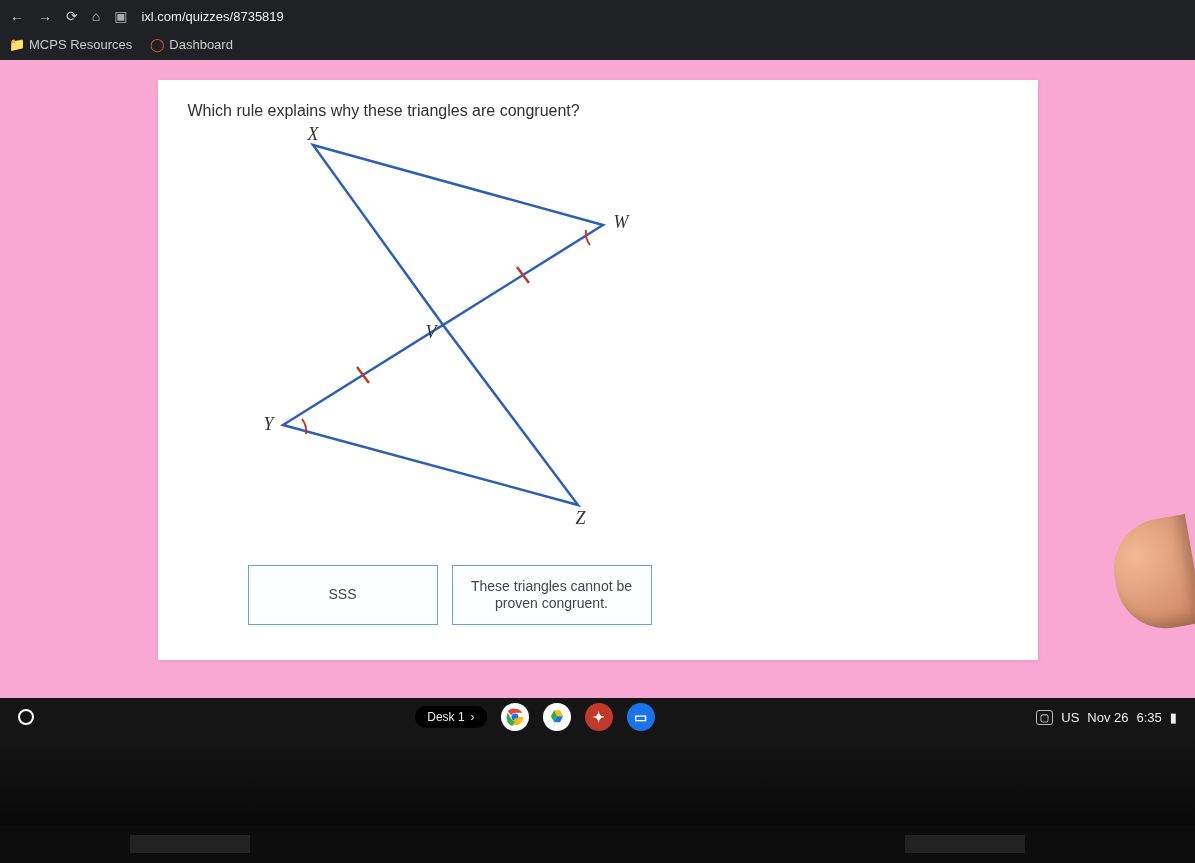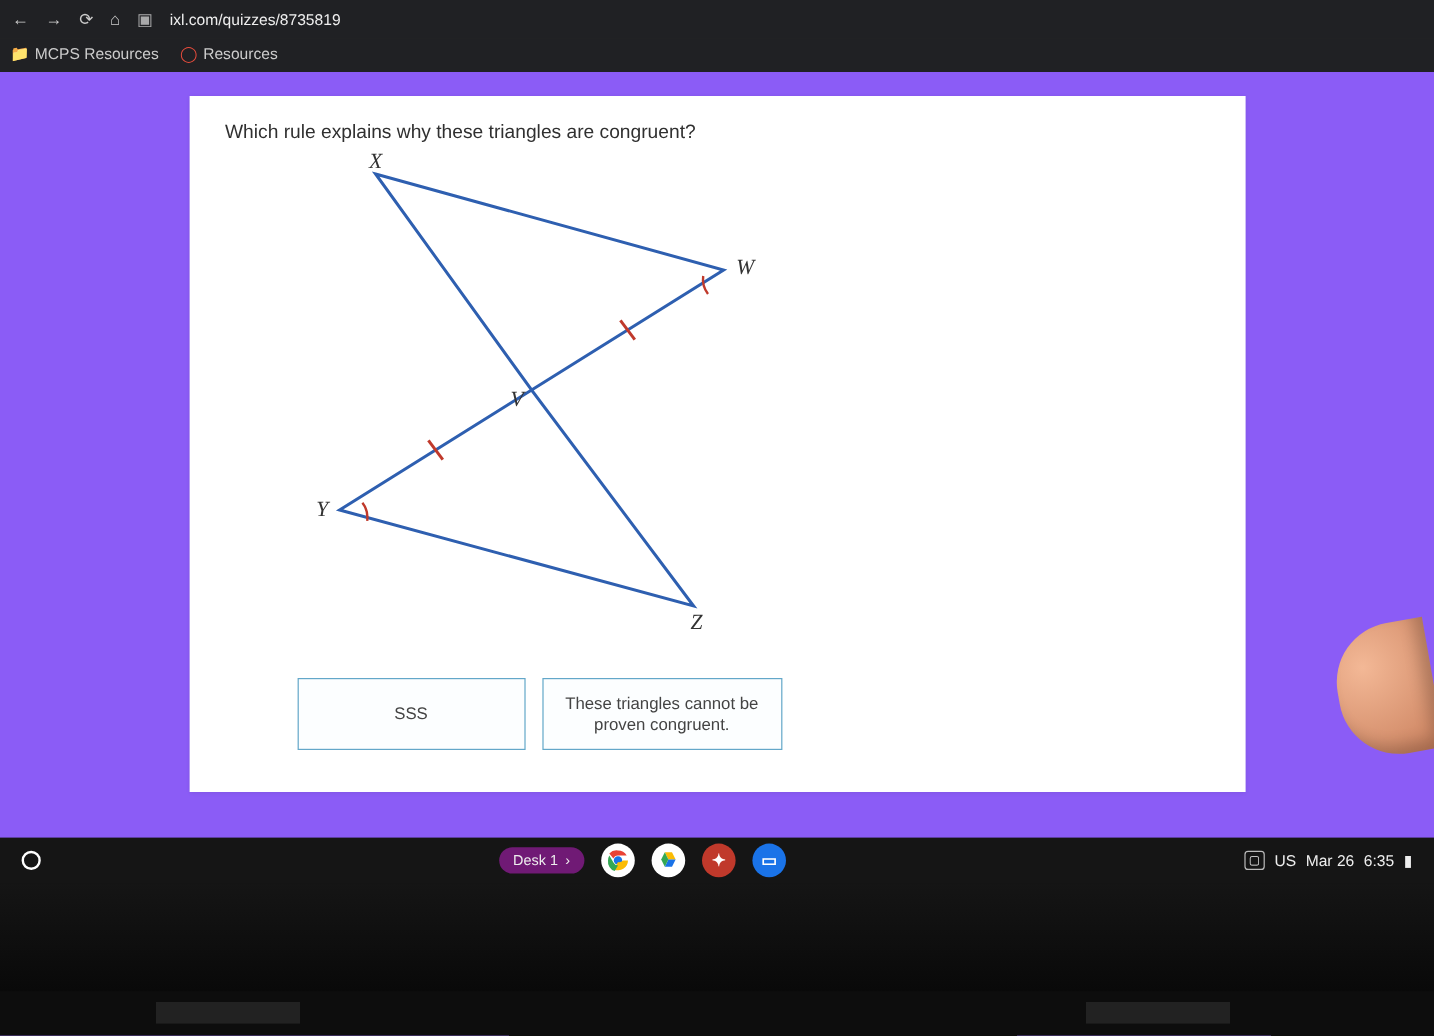--- a/index.html
+++ b/index.html
@@ -49,21 +49,21 @@
   }
   .bookmark-ico {
     width: 14px;
     height: 14px;
     display:inline-flex;
     align-items:center;
     justify-content:center;
   }
   
   .page {
-    background: #8b5cf6;
+    background: #f9a8d4;
     min-height: 640px;
     display: flex;
     justify-content: center;
     padding: 20px 30px 40px;
     position: relative;
   }
   .card {
     background: #fff;
     width: 880px;
     padding: 22px 30px 30px;
@@ -128,21 +128,21 @@
   .shelf-left, .shelf-center, .shelf-right {
     display: flex;
     align-items: center;
     gap: 8px;
   }
   .shelf-center { gap: 14px; }
   .launcher {
     width: 16px; height: 16px; border:2px solid #fff; border-radius:50%;
   }
   .desk-pill {
-    background:#701a75; border-radius: 14px; padding:4px 12px; font-size:12px;
+    background:#000000; border-radius: 14px; padding:4px 12px; font-size:12px;
     display:flex; align-items:center; gap:6px;
   }
   .shelf-icon {
     width:28px;height:28px; border-radius:50%;
     display:flex;align-items:center;justify-content:center;
     font-weight:bold;font-size:14px;
   }
   .chrome-ico{background:#fff;}
   .drive-ico{background:#fff;}
   .red-ico{background:#c0392b;color:#fff;}
@@ -187,21 +187,21 @@
   <span class="url-box">ixl.com/quizzes/8735819</span>
 </div>
 
 <div class="bookmarks-bar">
   <div class="bookmark-item">
     <span class="bookmark-ico">📁</span>
     <span>MCPS Resources</span>
   </div>
   <div class="bookmark-item">
     <span class="bookmark-ico" style="color:#e74c3c;">◯</span>
-    <span>Resources</span>
+    <span>Dashboard</span>
   </div>
 </div>
 
 <div class="page">
   <div class="card">
     <div class="question">Which rule explains why these triangles are congruent?</div>
 
     <div class="diagram-wrap">
       <svg width="480" height="420" viewBox="0 0 480 420">
 
@@ -261,21 +261,21 @@
           <polygon points="12,11 20,11 16,19 8,19" fill="#1a73e8"></polygon>
           <polygon points="8,3 12,11 8,19 4,11" fill="#34a853"></polygon>
         </svg>
     </div>
     <div class="shelf-icon red-ico">✦</div>
     <div class="shelf-icon blue-ico">▭</div>
   </div>
   <div class="shelf-right">
     <span style="border:1px solid #bbb;border-radius:3px;padding:1px 3px;font-size:10px;">▢</span>
     <span>US</span>
-    <span>Mar 26</span>
+    <span>Nov 26</span>
     <span>6:35</span>
     <span>▮</span>
   </div>
 </div>
 
 <div class="laptop-body">
   <div class="reflection"></div>
   <div class="hinge-left"></div>
   <div class="hinge-right"></div>
 </div>

